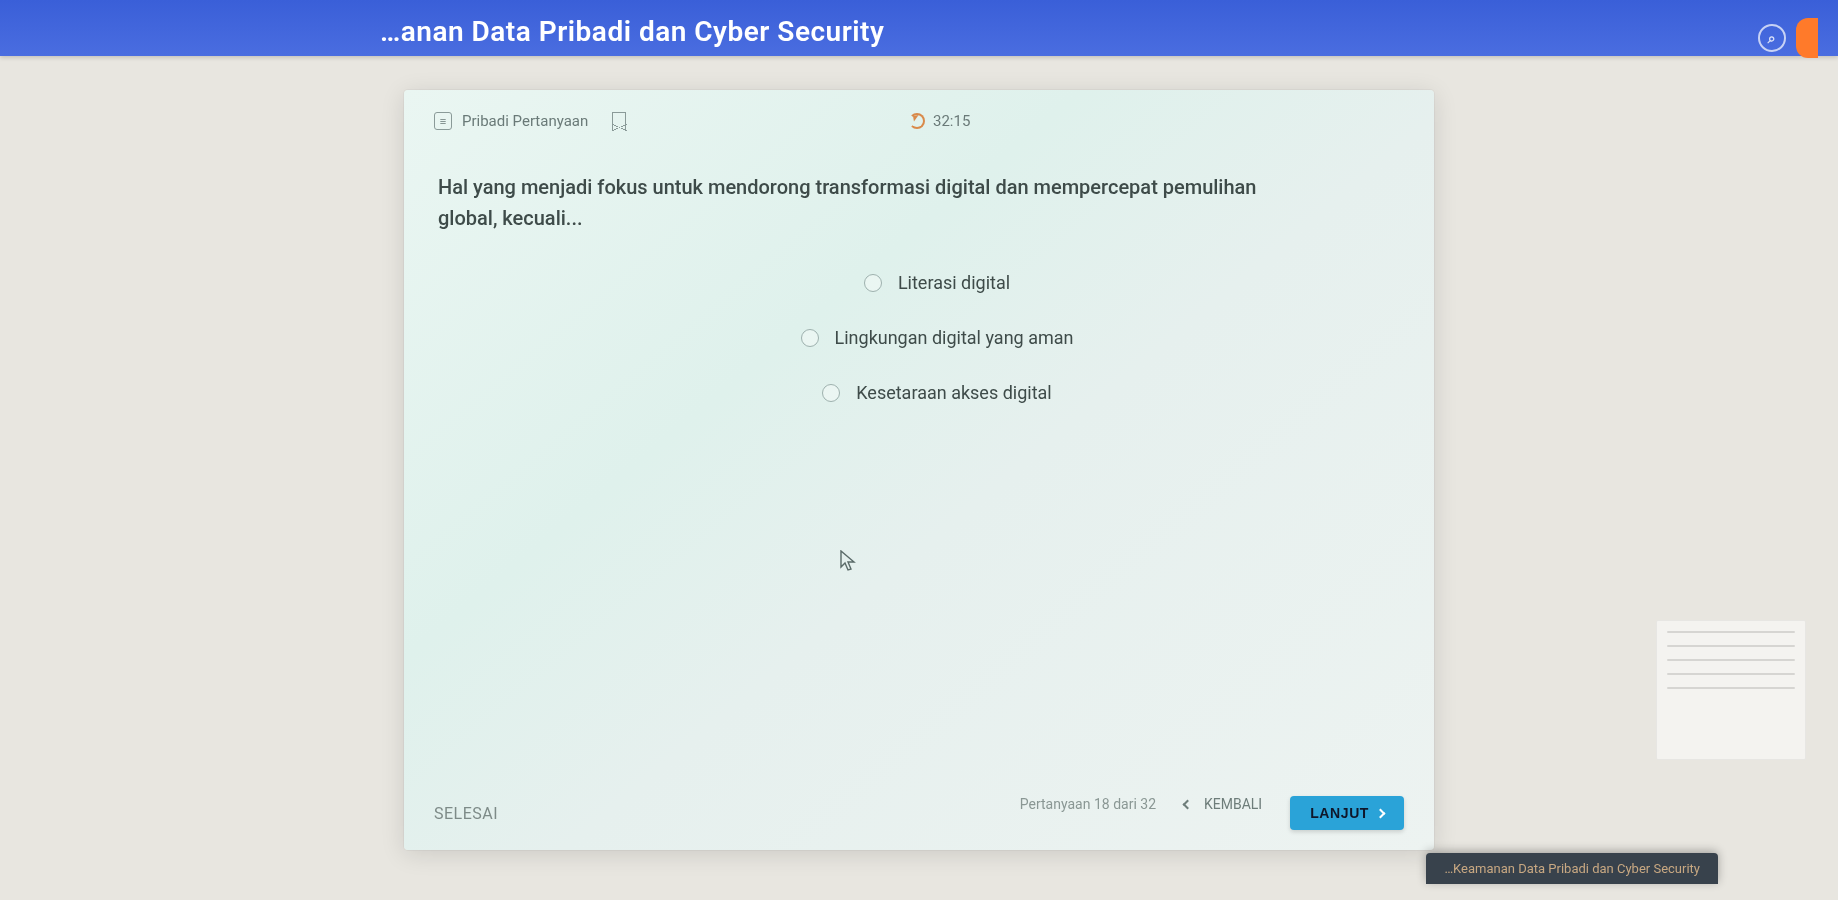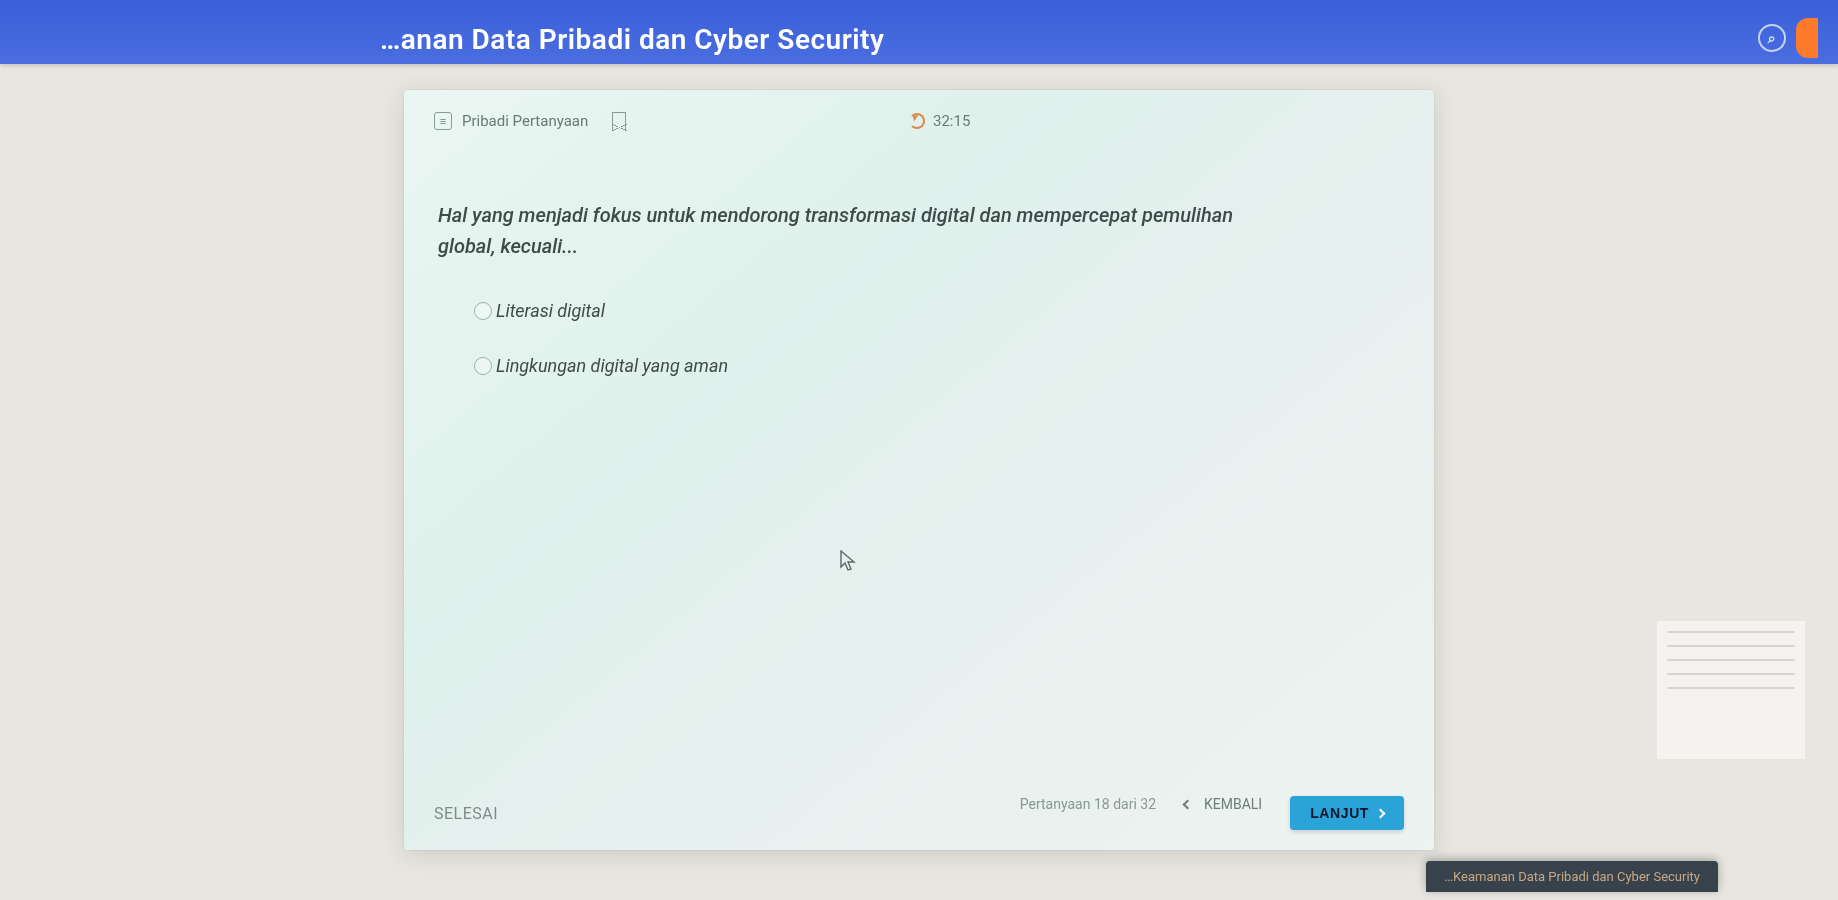--- a/index.html
+++ b/index.html
@@ -7,21 +7,21 @@
       font-family: -apple-system, BlinkMacSystemFont, "Segoe UI", Roboto, Arial, sans-serif;
       background: #e8e6e0;
       width: 1838px;
       height: 900px;
       overflow: hidden;
       position: relative;
     }
     .top-banner {
       position: absolute;
       top: 0; left: 0; right: 0;
-      height: 64px;
+      height: 56px;
       background: linear-gradient(180deg, #3a5fd8 0%, #4a6de0 100%);
       color: #fff;
       display: flex;
       align-items: flex-end;
       padding: 0 40px 8px 380px;
       font-size: 28px;
       font-weight: 600;
       letter-spacing: 0.5px;
       box-shadow: 0 2px 4px rgba(0,0,0,0.15);
     }
@@ -113,43 +113,43 @@
     }
     .refresh-icon::after {
       content: "";
       position: absolute;
       top: -3px; left: -2px;
       border: 4px solid transparent;
       border-right-color: #d98a4a;
       transform: rotate(35deg);
     }
     .question-block {
-      margin-top: 70px;
+      margin-top: 42px;
       padding: 0 4px;
-      font-style: italic;
     }
     .question-text {
       color: #3e4b49;
       font-size: 20px;
       line-height: 1.55;
       font-weight: 500;
       max-width: 820px;
     }
     .options {
       margin-top: 38px;
       display: flex;
       flex-direction: column;
       gap: 34px;
       padding-left: 36px;
     }
     .option {
       display: flex;
       align-items: center;
-      gap: 4px;
+      gap: 16px;
       cursor: pointer;
+      justify-content: center;
     }
     .radio {
       width: 18px; height: 18px;
       border: 1.8px solid #9eb1ae;
       border-radius: 50%;
       background: rgba(255,255,255,0.35);
       flex-shrink: 0;
     }
     .option-label {
       color: #3e4b49;
@@ -209,21 +209,21 @@
     .chev-right {
       display: inline-block;
       width: 7px; height: 7px;
       border-right: 2px solid #fff;
       border-top: 2px solid #fff;
       transform: rotate(45deg);
     }
     .bottom-chip {
       position: absolute;
       right: 120px;
-      bottom: 8px;
+      bottom: 16px;
       background: #38424c;
       color: #c8a882;
       font-size: 13px;
       padding: 8px 18px;
       border-radius: 4px 4px 0 0;
       box-shadow: 0 -2px 10px rgba(0,0,0,0.3);
     }
     .side-panel {
       position: absolute;
       right: 32px;
@@ -281,20 +281,24 @@
       <div class="question-text">Hal yang menjadi fokus untuk mendorong transformasi digital dan mempercepat pemulihan global, kecuali...</div>
 
       <div class="options">
         <label class="option">
           <span class="radio"></span>
           <span class="option-label">Literasi digital</span>
         </label>
         <label class="option">
           <span class="radio"></span>
           <span class="option-label">Lingkungan digital yang aman</span>
+        </label>
+        <label class="option">
+          <span class="radio"></span>
+          <span class="option-label">Kesetaraan akses digital</span>
         </label>
       </div>
     </div>
 
     <div class="card-footer">
       <span class="selesai">SELESAI</span>
       <div class="footer-right">
         <span class="progress-text"></span>
         <span class="progress-text">Pertanyaan 18 dari 32</span>
         <span class="kembali">

